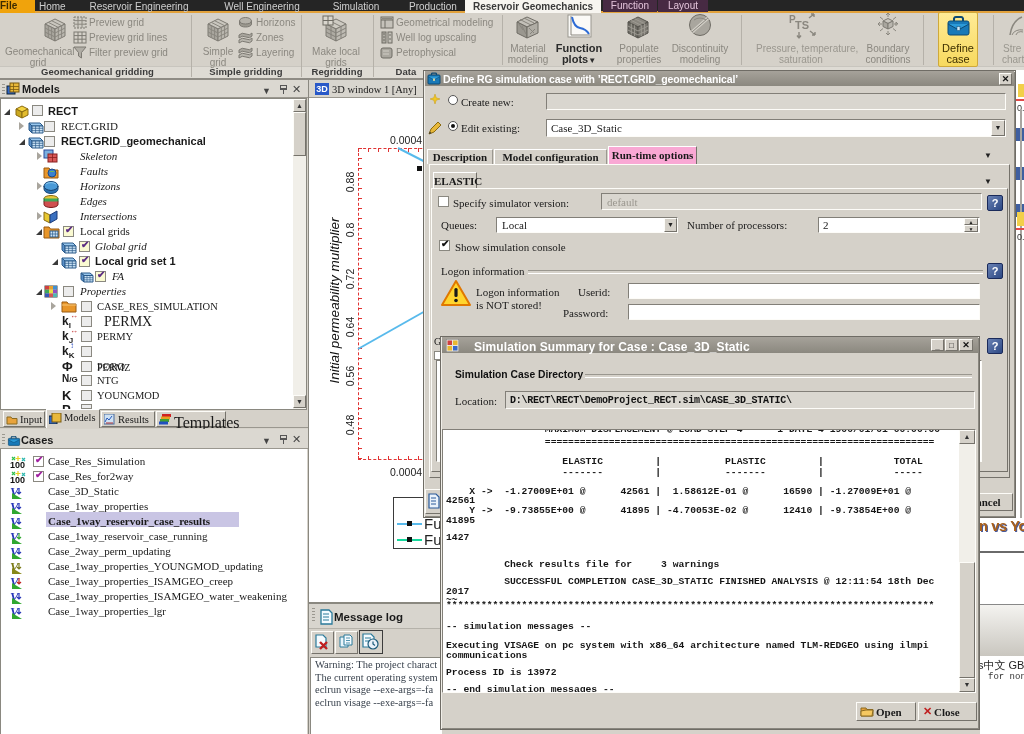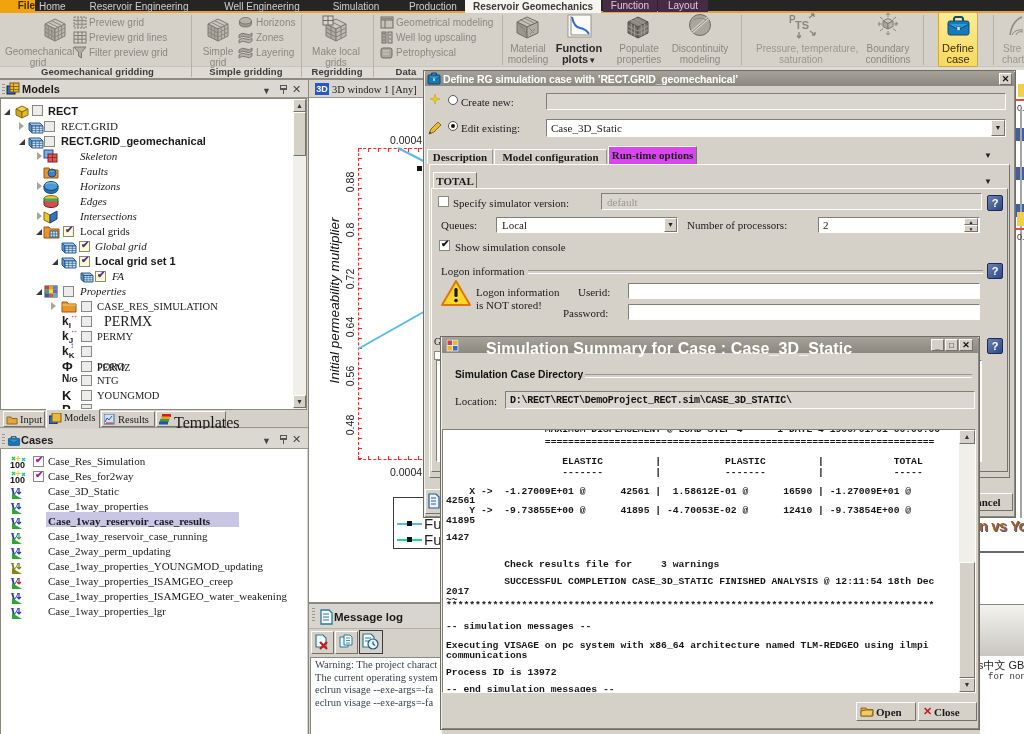--- a/index.html
+++ b/index.html
@@ -22,21 +22,21 @@
 .trow{position:absolute;height:15px;line-height:15px;white-space:nowrap}
 .arrc{position:absolute;width:0;height:0;border-top:4px solid transparent;border-bottom:4px solid transparent;border-left:5px solid #a9a59d}
 .arre{position:absolute;width:0;height:0;border-left:6px solid transparent;border-bottom:6px solid #3a3a3a}
 .ptitle{position:absolute;background:#dbd8d1;border-bottom:1px solid #9a978f;box-sizing:border-box}
 .grip{position:absolute;left:2px;width:3px;background:repeating-linear-gradient(to bottom,#9a978f 0 1px,transparent 1px 3px)}
 .wctl{position:absolute;color:#444;font-size:9px;line-height:10px}
 </style></head><body>
 
 <div class="a" style="left:0;top:0;width:1024px;height:13px;background:#252525"></div>
 <div class="a" style="left:0;top:11px;width:1024px;height:2px;background:#e2a23c"></div>
-<div class="a" style="left:0;top:0;width:35px;height:15px;background:#f0a30c;color:#3d2b00;font-weight:bold;font-size:10px;text-align:right;line-height:12px">File</div>
+<div class="a" style="left:0;top:0;width:35px;height:15px;background:#f0a30c;color:#3d2b00;font-weight:bold;font-size:10px;text-align:left;line-height:12px">File</div>
 <div class="a tabt" style="left:39px;width:24px">Home</div>
 <div class="a tabt" style="left:84px;width:110px">Reservoir Engineering</div>
 <div class="a tabt" style="left:223px;width:78px">Well Engineering</div>
 <div class="a tabt" style="left:328px;width:56px">Simulation</div>
 <div class="a tabt" style="left:409px;width:44px">Production</div>
 <div class="a" style="left:465px;top:0;width:136px;height:13px;background:#f7f5f0;color:#3a3a3a;font-size:10px;text-align:center;line-height:13px;font-weight:bold">Reservoir Geomechanics</div>
 <div class="a" style="left:603px;top:0;width:54px;height:12px;background:#472a43;color:#e3c3da;font-size:10px;text-align:center;line-height:12px">Function</div>
 <div class="a" style="left:658px;top:0;width:50px;height:12px;background:#472a43;color:#e3c3da;font-size:10px;text-align:center;line-height:12px">Layout</div>
 
 <div class="a" style="left:0;top:13px;width:1024px;height:65px;background:#d5d1c9"></div>
@@ -584,24 +584,24 @@
   <div class="a" style="left:448px;top:121px;width:10px;height:10px;border-radius:50%;background:#fff;border:1px solid #555;box-sizing:border-box"></div>
   <div class="a" style="left:451px;top:124px;width:4px;height:4px;border-radius:50%;background:#111"></div>
   <div class="a ser" style="left:461px;top:122px;font-size:11px">Edit existing:</div>
   <div class="a sunk white" style="left:546px;top:119px;width:460px;height:18px;box-sizing:border-box"></div>
   <div class="a ser" style="left:551px;top:122px;font-size:11px">Case_3D_Static</div>
   <div class="a rais" style="left:991px;top:120px;width:14px;height:16px;background:#d5d1c9;box-sizing:border-box;text-align:center;font-size:7px;line-height:14px;color:#222">▼</div>
 </div>
 <div id="dlgtabs" class="a" style="z-index:11">
   <div class="a ser b" style="left:427px;top:149px;width:66px;height:15px;background:#d5d1c9;border:1px solid #9a978f;border-bottom:none;border-top-color:#fff;border-left-color:#fff;box-sizing:border-box;text-align:center;font-size:11px;line-height:15px">Description</div>
   <div class="a ser b" style="left:494px;top:149px;width:113px;height:15px;background:#d5d1c9;border:1px solid #9a978f;border-bottom:none;border-top-color:#fff;border-left-color:#fff;box-sizing:border-box;text-align:center;font-size:11px;line-height:15px">Model configuration</div>
-  <div class="a ser b" style="left:608px;top:146px;width:89px;height:18px;background:#d946ef;border:1px solid #75726b;border-bottom:none;border-top-color:#fff;border-left-color:#fff;box-sizing:border-box;text-align:center;font-size:11px;line-height:16px">Run-time options</div>
+  <div class="a ser b" style="left:608px;top:146px;width:89px;height:18px;background:#f9a8d4;border:1px solid #75726b;border-bottom:none;border-top-color:#fff;border-left-color:#fff;box-sizing:border-box;text-align:center;font-size:11px;line-height:16px">Run-time options</div>
   <div class="a" style="left:984px;top:151px;font-size:8px;color:#222">▼</div>
   <div class="a rais" style="left:429px;top:164px;width:581px;height:314px;box-sizing:border-box"></div>
-  <div class="a ser b" style="left:433px;top:172px;width:44px;height:17px;background:#d5d1c9;border:1px solid #75726b;border-bottom:none;border-top-color:#fff;border-left-color:#fff;box-sizing:border-box;text-align:center;font-size:11px;line-height:16px">TOTAL</div>
+  <div class="a ser b" style="left:433px;top:172px;width:44px;height:17px;background:#d5d1c9;border:1px solid #75726b;border-bottom:none;border-top-color:#fff;border-left-color:#fff;box-sizing:border-box;text-align:center;font-size:11px;line-height:16px">ELASTIC</div>
   <div class="a" style="left:984px;top:177px;font-size:8px;color:#222">▼</div>
   <div class="a rais" style="left:431px;top:188px;width:577px;height:284px;box-sizing:border-box"></div>
 </div>
 <div id="dlgvis" class="a" style="z-index:11">
   <div class="a cb" style="left:438px;top:196px"></div>
   <div class="a ser" style="left:453px;top:197px;font-size:11px">Specify simulator version:</div>
   <div class="a sunk fieldg" style="left:601px;top:193px;width:381px;height:17px;box-sizing:border-box">
       <span class="ser" style="position:absolute;left:5px;top:2px;color:#9a978f;font-size:11px">default</span>
     </div>
   <div class="a" style="left:987px;top:195px;width:16px;height:16px;background:linear-gradient(135deg,#6a82b4,#2c4884);border:1px solid #1a2a5a;border-radius:2px;box-sizing:border-box;color:#fff;font-weight:bold;text-align:center;line-height:14px;font-size:11px">?</div>
@@ -649,21 +649,21 @@
 
 <div class="a" style="left:440px;top:336px;width:540px;height:394px;background:#d5d1c9;border:1px solid #6f6c65;box-shadow:inset 1px 1px 0 #f0eee8,inset -1px -1px 0 #8a877f;box-sizing:border-box;z-index:20"></div>
 <div class="a" style="left:442px;top:337px;width:536px;height:16px;background:linear-gradient(#a6a29a,#8b887f);z-index:21"></div>
 <svg class="a" width="13" height="13" style="left:446px;top:339px;z-index:22">
     <rect x="0" y="0" width="13" height="13" fill="#e8e4dc" stroke="#777"></rect>
     <rect x="1.5" y="1.5" width="4.5" height="4.5" fill="#d04040"></rect>
     <rect x="7" y="1.5" width="4.5" height="4.5" fill="#e8b830"></rect>
     <rect x="1.5" y="7" width="4.5" height="4.5" fill="#e8b830"></rect>
     <rect x="7" y="7" width="4.5" height="4.5" fill="#3868c8"></rect>
   </svg>
-<div class="a b" style="left:486px;top:340px;font-size:16px;color:#fff;letter-spacing:0.1px;z-index:22">Simulation Summary for Case : Case_3D_Static</div>
+<div class="a b" style="left:474px;top:340px;font-size:12px;color:#fff;letter-spacing:0.1px;z-index:22">Simulation Summary for Case : Case_3D_Static</div>
 <div class="a rais" style="left:931px;top:339px;width:13px;height:12px;background:#d5d1c9;box-sizing:border-box;z-index:22;font-size:8px;font-weight:bold;text-align:center;line-height:13px;color:#111">_</div>
 <div class="a rais" style="left:945px;top:339px;width:13px;height:12px;background:#d5d1c9;box-sizing:border-box;z-index:22;font-size:8px;font-weight:bold;text-align:center;line-height:11px;color:#111">□</div>
 <div class="a rais" style="left:959px;top:339px;width:14px;height:12px;background:#d5d1c9;box-sizing:border-box;z-index:22;font-size:9px;font-weight:bold;text-align:center;line-height:11px;color:#111">✕</div>
 <div class="a b" style="left:455px;top:369px;font-size:10.3px;z-index:21;color:#111">Simulation Case Directory</div>
 <div class="a" style="left:585px;top:374px;width:387px;height:2px;border-top:1px solid #9a978f;border-bottom:1px solid #fff;z-index:21"></div>
 <div class="a ser" style="left:455px;top:395px;font-size:11px;z-index:21">Location:</div>
 <div class="a sunk" style="left:505px;top:391px;width:470px;height:18px;background:#dad7d0;box-sizing:border-box;z-index:21">
     <span class="mono" style="position:absolute;left:4px;top:3px;font-size:10px;letter-spacing:-0.25px;font-weight:bold;color:#111">D:\RECT\RECT\DemoProject_RECT.sim\CASE_3D_STATIC\</span>
   </div>
 <div class="a sunk white" style="left:442px;top:429px;width:534px;height:264px;box-sizing:border-box;z-index:21"></div>

